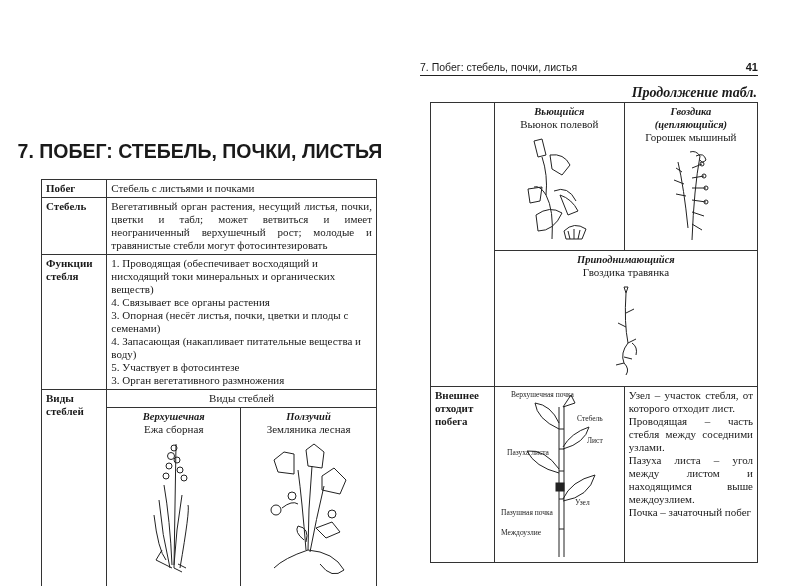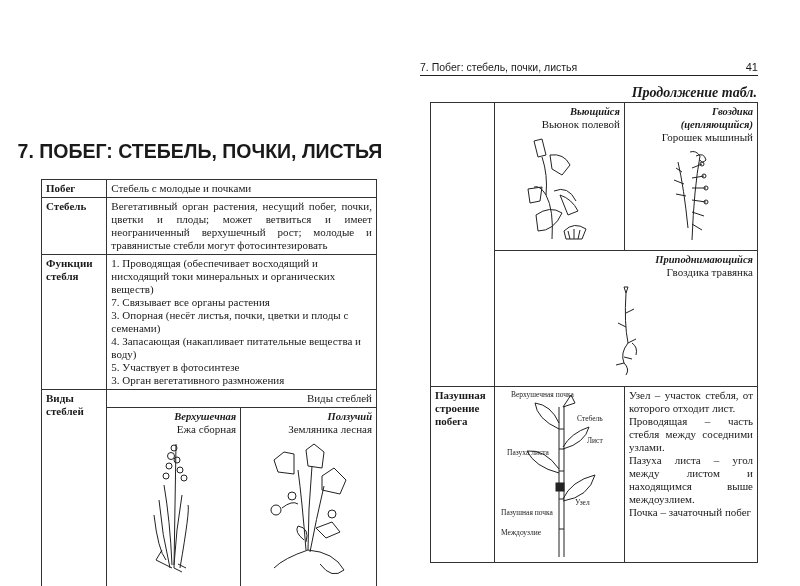--- a/index.html
+++ b/index.html
@@ -5,59 +5,59 @@
   html, body { margin:0; padding:0; }
   body { width:800px; height:586px; background:#fff; position:relative; overflow:hidden;
          font-family:"Liberation Serif", serif; color:#1a1a1a; }
   .page { position:absolute; top:16px; height:586px; }
   .left { left:0; width:400px; }
   .right { left:400px; width:400px; }
   .title { position:absolute; left:0; width:400px; top:124px; text-align:center;
            font-family:"Liberation Sans", sans-serif; font-weight:bold; font-size:19.5px; letter-spacing:0px; }
   .runhead { position:absolute; left:20px; top:45px; width:338px; height:14px;
              border-bottom:1.5px solid #222; font-family:"Liberation Sans", sans-serif; font-size:10.5px; }
-  .runhead .pn { position:absolute; right:0; top:0; font-weight:normal; font-size:11px;text-align:center; }
+  .runhead .pn { position:absolute; right:0; top:0; font-weight:bold; font-size:11px;text-align:center; }
   .cont { position:absolute; right:43px; top:69px; font-style:italic; font-weight:bold; font-size:14px; }
   table { border-collapse:collapse; position:absolute; font-size:11px; line-height:13px; }
   td { border:1.2px solid #333; vertical-align:top; padding:2px 4px; }
   .lbl { font-weight:bold; }
   .ltab { left:41px; top:163px; width:336px; }
   .rtab { left:30px; top:86px; width:328px; }
-  .c { text-align:right; }
+  .c { text-align:center; }
   .it { font-style:italic; font-weight:bold; font-size:10.5px; }
   .pic { display:block; margin:4px auto 0; }
   .plbl { font-size:7.5px; fill:#222; font-family:"Liberation Serif", serif; }
   .just { text-align:justify; }
 </style>
 </head>
 <body>
 
 <div class="page left">
   <div class="title">7. ПОБЕГ: СТЕБЕЛЬ, ПОЧКИ, ЛИСТЬЯ</div>
 
   <table class="ltab">
     <colgroup>
         <col style="width:64px">
         <col style="width:131px">
         <col style="width:133px">
       </colgroup>
     <tbody>
         <tr>
       <td class="lbl">Побег</td>
-      <td colspan="2">Стебель с молодые и почками</td>
+      <td colspan="2">Стебель с листьями и почками</td>
     </tr>
     <tr>
       <td class="lbl">Стебель</td>
-      <td colspan="2" class="just">Вегетативный орган растения, несущий побег, почки, цветки и плоды; может ветвиться и имеет неограниченный верхушечный рост; молодые и травянистые стебли могут фотосинтезировать</td>
+      <td colspan="2" class="just">Вегетативный орган растения, несущий листья, почки, цветки и табл; может ветвиться и имеет неограниченный верхушечный рост; молодые и травянистые стебли могут фотосинтезировать</td>
     </tr>
     <tr>
       <td class="lbl">Функции стебля</td>
       <td colspan="2">
         <div>1. Проводящая (обеспечивает восходящий и нисходящий токи минеральных и органических веществ)</div>
-        <div>7. Связывает все органы растения</div>
+        <div>4. Связывает все органы растения</div>
         <div>3. Опорная (несёт листья, почки, цветки и плоды с семенами)</div>
         <div>4. Запасающая (накапливает питательные вещества и воду)</div>
         <div>5. Участвует в фотосинтезе</div>
         <div>3. Орган вегетативного размножения</div>
       </td>
     </tr>
     <tr>
       <td class="lbl" rowspan="2">Виды стеблей</td>
       <td colspan="2" class="c">Виды стеблей</td>
     </tr>
@@ -142,21 +142,21 @@
         <div class="it">Приподнимающийся</div>
         <div>Гвоздика травянка</div>
         <svg class="pic" width="40" height="95" viewBox="0 0 40 95" fill="none" stroke="#222" stroke-width="1">
           <path d="M18 4 L22 4 L20 10 Z M20 10 Q18 40 22 60 Q14 70 18 80 Q24 86 20 92"></path>
           <path d="M20 30 L28 26 M20 44 L12 40 M22 60 L30 56 M18 74 L26 76 M18 80 L10 82"></path>
           <path d="M26 60 Q32 64 30 72"></path>
         </svg>
       </td>
     </tr>
     <tr style="height:174px">
-      <td class="lbl">Пазушная строение побега</td>
+      <td class="lbl">Внешнее отходит побега</td>
       <td style="padding:2px">
         <svg width="124" height="168" viewBox="0 0 124 168" fill="none" stroke="#222" stroke-width="1">
           <path d="M62 18 L62 168 M67 18 L67 168"></path>
           <path d="M66 18 L74 6 L78 14 Z"></path>
           <path d="M62 40 Q40 30 38 14 Q54 16 62 34"></path>
           <path d="M66 60 Q88 54 92 38 Q74 44 66 58"></path>
           <path d="M62 84 Q38 78 30 62 Q48 60 62 80"></path>
           <path d="M66 112 Q92 108 98 86 Q74 92 66 110"></path>
           <rect x="59" y="94" width="8" height="8" fill="#222"></rect>
           <path d="M62 40 L67 40 M62 60 L67 60 M62 82 L67 82 M62 110 L67 110 M62 140 L67 140"></path>

